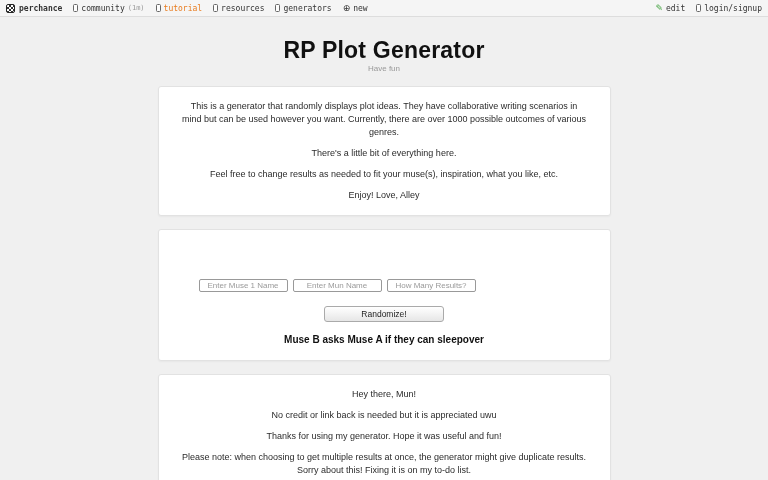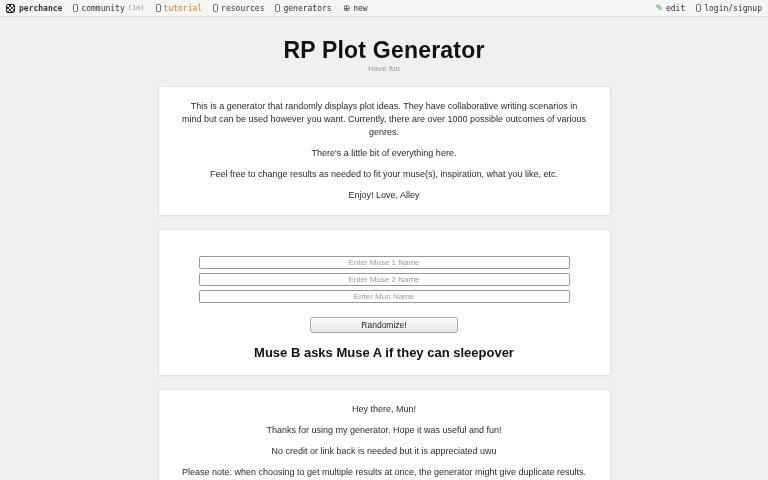--- a/index.html
+++ b/index.html
@@ -83,54 +83,55 @@
     line-height: 13px;
     color: #2b2b2b;
     text-align: center;
   }
   .card p:last-child { margin-bottom: 0; }
 
   
   .card.generator { padding: 26px 40px 15px; }
   .inputs-grid {
     display: grid;
-    grid-template-columns: 1fr;
-    gap: 4px 5px;
+    grid-template-columns: 1fr 1fr 1fr 1fr;
+    gap: 18px 5px;
+    margin-top: 23px;
   }
   .inputs-grid input {
     height: 13px;
     border: 1px solid #999;
     border-radius: 2px;
     background: #fff;
     font-family: "Liberation Sans", sans-serif;
     font-size: 8px;
     text-align: center;
     color: #333;
     padding: 0 4px;
     outline: none;
     width: 100%;
   }
   .inputs-grid input::placeholder { color: #9a9a9a; opacity: 1; }
   .randomize-btn {
     display: block;
     margin: 14px auto 0;
-    width: 148px;
+    width: 120px;
     height: 16px;
     background: linear-gradient(#ffffff, #e6e6e6);
     border: 1px solid #aaa;
     border-radius: 3px;
     font-family: "Liberation Sans", sans-serif;
     font-size: 8.5px;
     color: #222;
     cursor: pointer;
   }
   .result-line {
     margin-top: 12px;
     text-align: center;
-    font-size: 13px;
+    font-size: 10px;
     font-weight: 700;
     color: #111;
   }
 </style>
 </head>
 <body>
 
 <div class="navbar">
   <div class="nav-group">
     <span class="nav-brand">
@@ -177,26 +178,26 @@
 <div class="card">
   <p>This is a generator that randomly displays plot ideas. They have collaborative writing scenarios in mind but can be used however you want. Currently, there are over 1000 possible outcomes of various genres.</p>
   <p>There's a little bit of everything here.</p>
   <p>Feel free to change results as needed to fit your muse(s), inspiration, what you like, etc.</p>
   <p>Enjoy! Love, Alley</p>
 </div>
 
 <div class="card generator">
   <div class="inputs-grid">
     <input type="text" placeholder="Enter Muse 1 Name" style="">
-    <input type="text" placeholder="Enter Muse 2 Name" style="">
     <input type="text" placeholder="Enter Mun Name" style="">
+    <input type="text" placeholder="How Many Results?" style="">
   </div>
   <button class="randomize-btn">Randomize!</button>
   <div class="result-line">Muse B asks Muse A if they can sleepover</div>
 </div>
 
 <div class="card">
   <p>Hey there, Mun!</p>
+  <p>No credit or link back is needed but it is appreciated uwu</p>
   <p>Thanks for using my generator. Hope it was useful and fun!</p>
-  <p>No credit or link back is needed but it is appreciated uwu</p>
   <p>Please note: when choosing to get multiple results at once, the generator might give duplicate results. Sorry about this! Fixing it is on my to-do list.</p>
 
 </div>
 
 </body></html>

